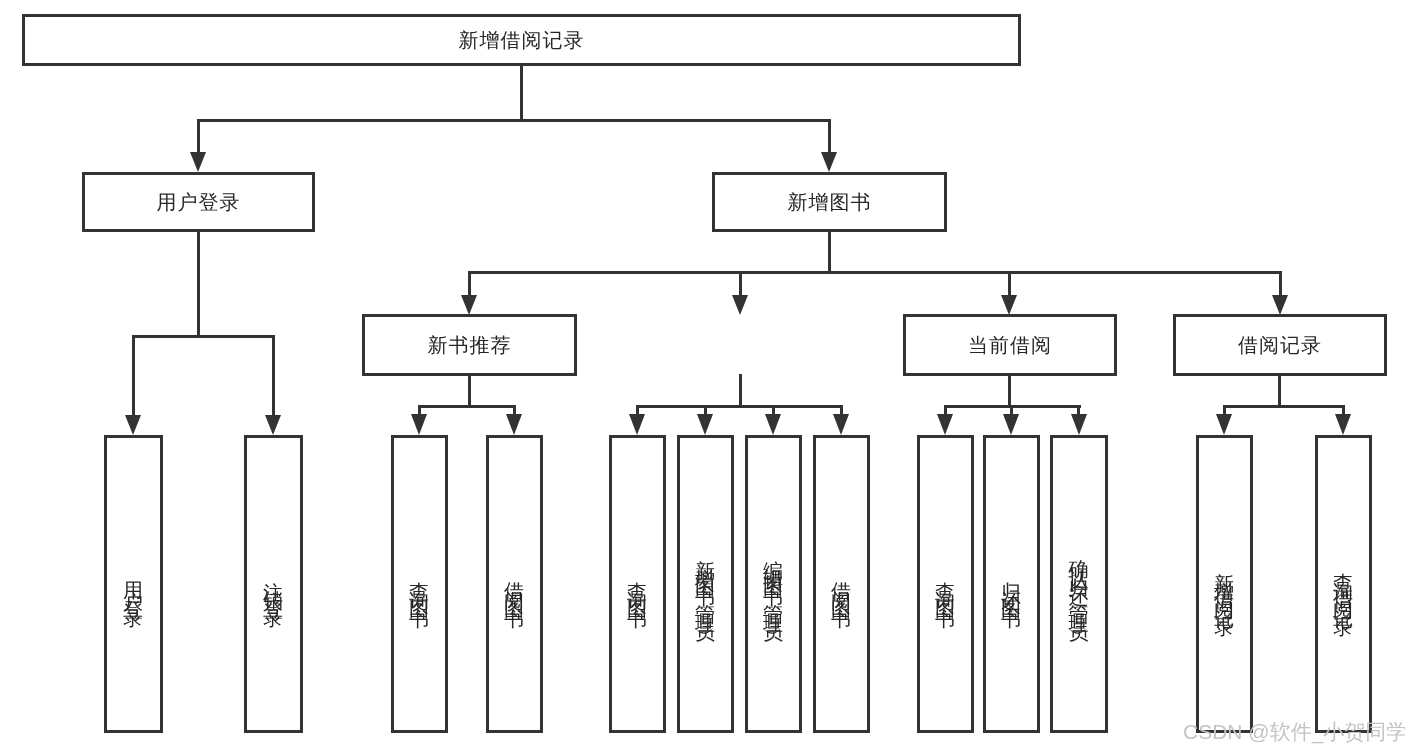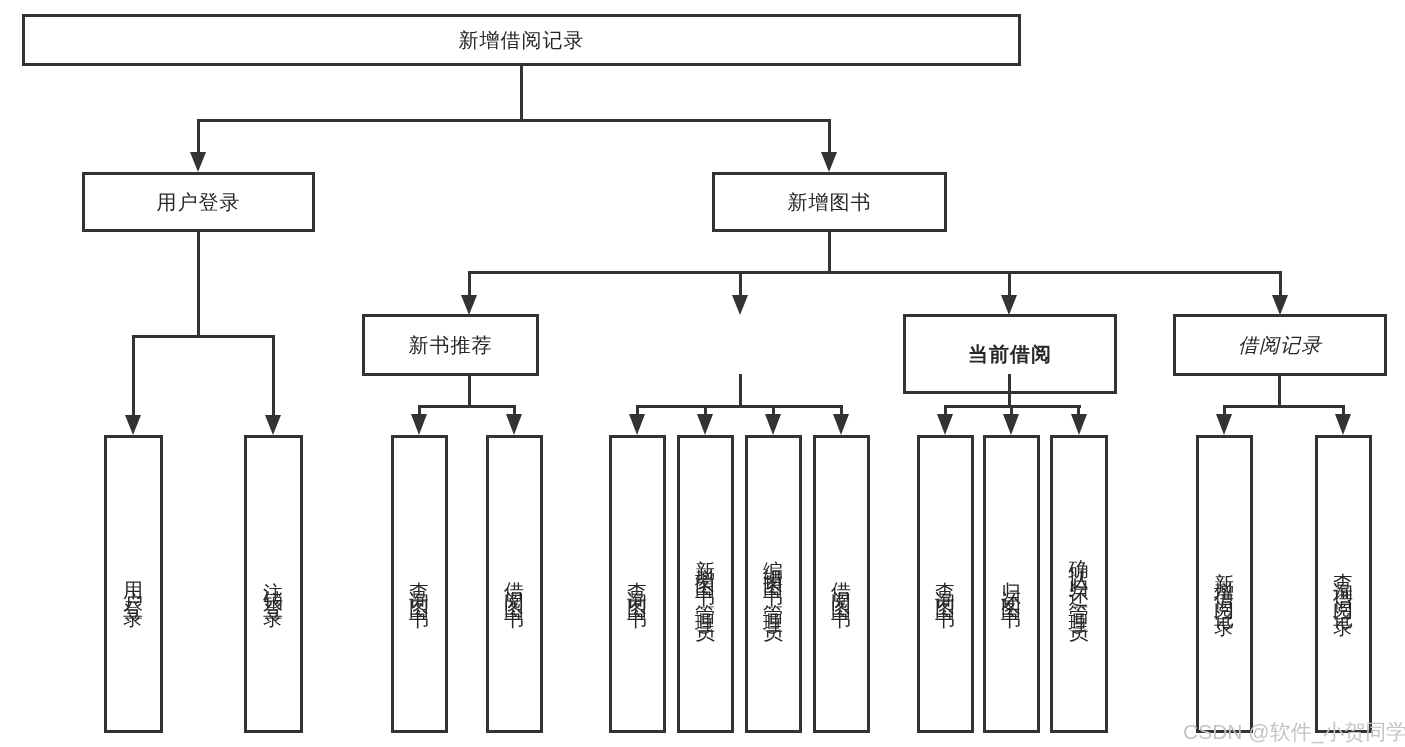--- a/index.html
+++ b/index.html
@@ -88,27 +88,27 @@
   <div class="line h" style="left:468px; top:271px; width:814px;"></div>
   <div class="line v" style="left:468px; top:271px; height:26px;"></div>
   <div class="arrow a20" style="left:461px; top:295px;"></div>
   <div class="line v" style="left:739px; top:271px; height:26px;"></div>
   <div class="arrow a20" style="left:732px; top:295px;"></div>
   <div class="line v" style="left:1008px; top:271px; height:26px;"></div>
   <div class="arrow a20" style="left:1001px; top:295px;"></div>
   <div class="line v" style="left:1279px; top:271px; height:26px;"></div>
   <div class="arrow a20" style="left:1272px; top:295px;"></div>
 
-  <div class="node" style="left:362px; top:314px; width:177px; height:62px;">
+  <div class="node" style="left:362px; top:314px; width:215px; height:62px;">
     <span>新书推荐</span>
   </div>
-  <div class="node" style="left:903px; top:314px; width:214px; height:80px;font-weight:bold;">
+  <div class="node" style="left:903px; top:314px; width:214px; height:62px;">
     <span>当前借阅</span>
   </div>
-  <div class="node" style="left:1173px; top:314px; width:214px; height:62px;font-style:italic;">
+  <div class="node" style="left:1173px; top:314px; width:214px; height:62px;">
     <span>借阅记录</span>
   </div>
 
   <div class="line v" style="left:468px; top:374px; height:33px;"></div>
   <div class="line h" style="left:418px; top:405px; width:98px;"></div>
   <div class="line v" style="left:418px; top:405px; height:11px;"></div>
   <div class="arrow a21" style="left:411px; top:414px;"></div>
   <div class="line v" style="left:513px; top:405px; height:11px;"></div>
   <div class="arrow a21" style="left:506px; top:414px;"></div>
 

